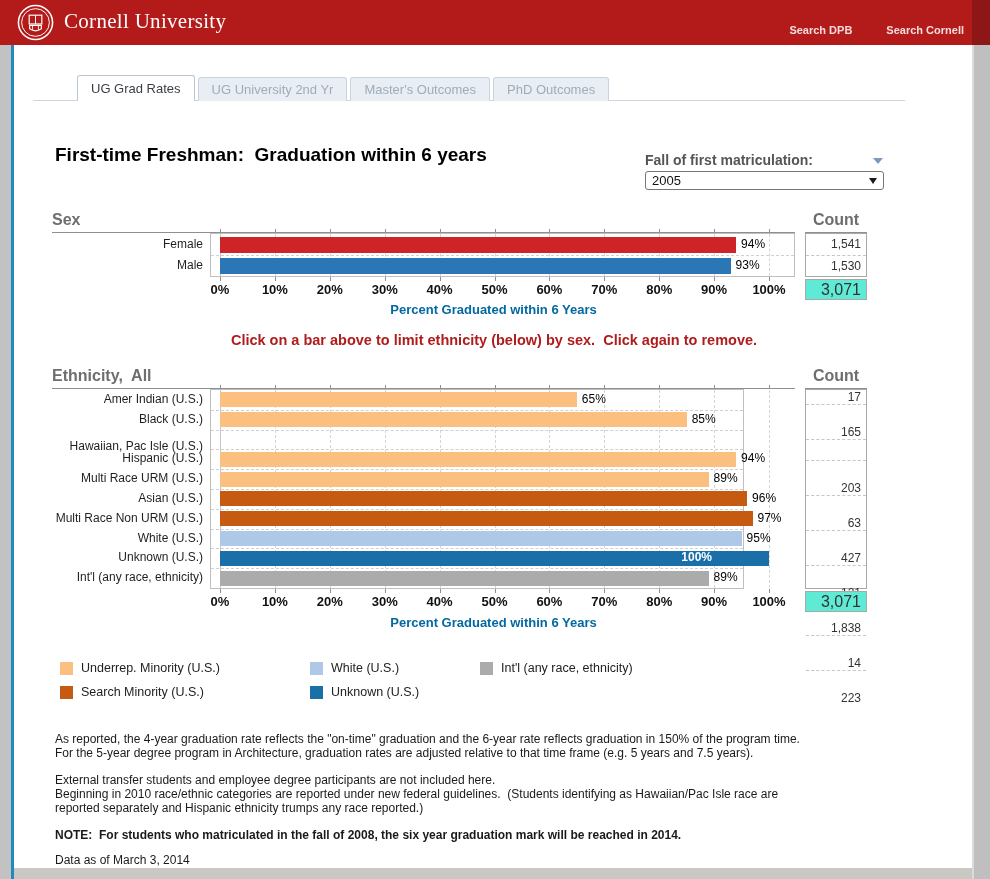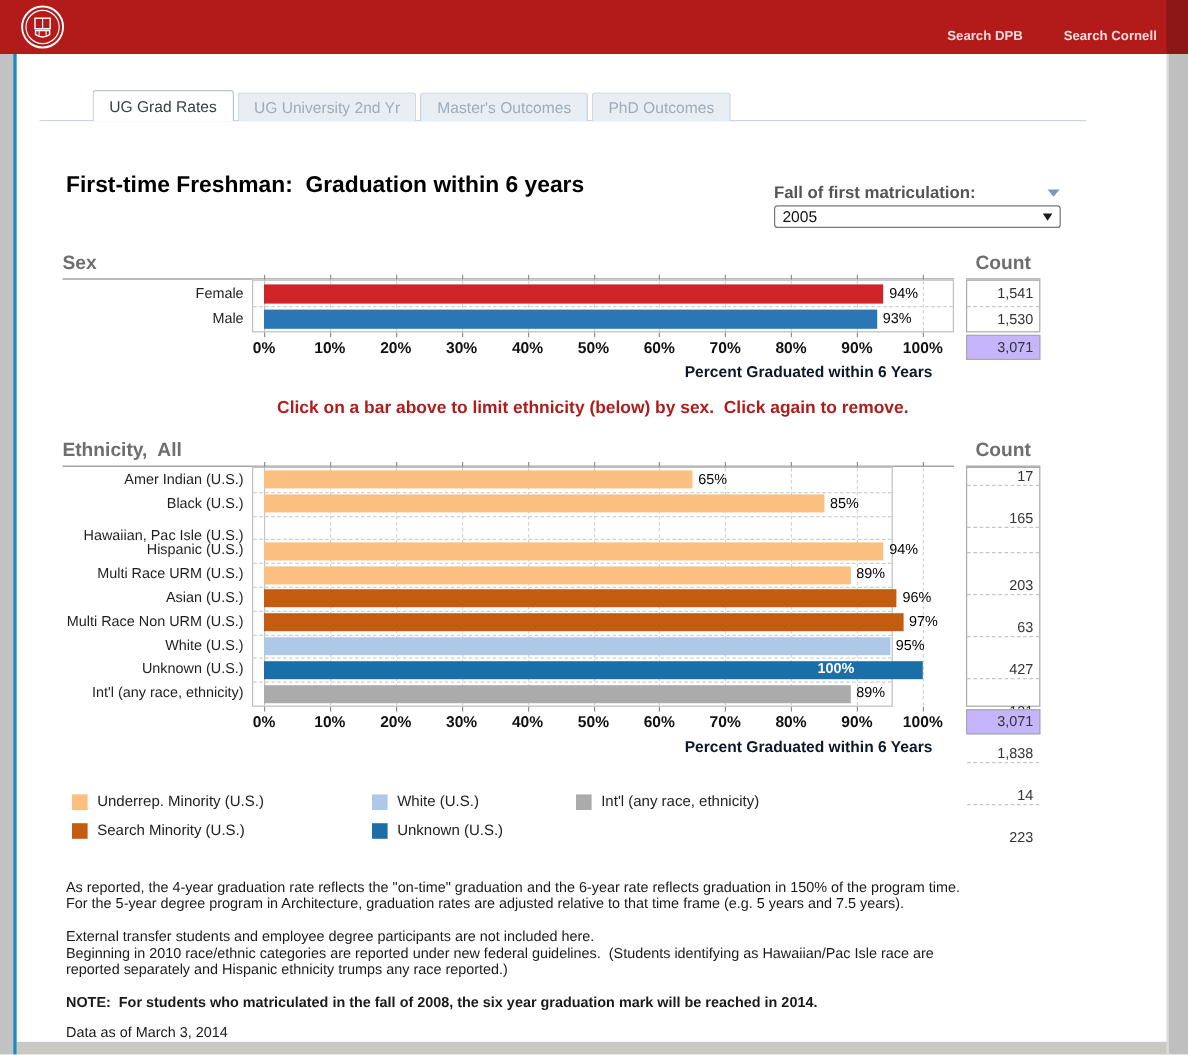--- a/index.html
+++ b/index.html
@@ -56,31 +56,31 @@
   .bar { position:absolute; cursor:pointer; }
   .pct { position:absolute; font-size:12px; color:#000; white-space:nowrap; }
   .pct.inside { color:#fff; font-weight:bold; }
 
   
   .axis { position:absolute; height:26px; }
   .sex-axis { left:196px; top:232px; width:585px; }
   .eth-axis { left:196px; top:544px; width:585px; }
   .tick { position:absolute; top:0; height:4px; width:0; border-left:1px solid #8F8F8F; }
   .tick-label { position:absolute; top:5px; width:54px; text-align:center; font-size:13px; font-weight:bold; color:#111; }
-  .axis-title { position:absolute; width:567px; text-align:right; font-size:13px; font-weight:bold; color:#0f172a; }
+  .axis-title { position:absolute; width:567px; text-align:center; font-size:13px; font-weight:bold; color:#0369a1; }
   .sex-axis-title { left:196px; top:257px; }
   .eth-axis-title { left:196px; top:570px; }
 
   
   .countbox { position:absolute; border:1px solid #A8A8A8; background:#fff; display:flex; flex-direction:column; }
   .sex-counts { left:791px; top:188px; width:62px; height:44px; }
   .eth-counts { left:791px; top:344px; width:62px; height:200px;gap:20px; }
   .count-cell { flex:1; display:flex; align-items:center; justify-content:flex-end; padding-right:5px; font-size:12px; color:#333; border-bottom:1px dashed #C6C6C6; }
   .count-cell:last-child { border-bottom:none; }
-  .totalbox { position:absolute; border:1px solid #A8A8A8; background:#c4b5fd; font-size:12px; color:#333; text-align:right; padding-right:5px; line-height:19px; }
+  .totalbox { position:absolute; border:1px solid #A8A8A8; background:#5eead4; font-size:16px; color:#333; text-align:right; padding-right:5px; line-height:19px; }
   .sex-total { left:791px; top:234px; width:62px; height:21px; }
   .eth-total { left:791px; top:546px; width:62px; height:21px; }
 
   .instruction { position:absolute; left:24px; top:287px; width:912px; text-align:center; font-size:14.5px; font-weight:bold; color:#B01C1C; }
 
   
   .legend { position:absolute; left:46px; top:616px; display:flex; }
   .legend-col { display:flex; flex-direction:column; gap:10px; }
   .legend-col:nth-child(1) { width:250px; }
   .legend-col:nth-child(2) { width:170px; }
@@ -101,20 +101,21 @@
   <div class="header">
     <svg class="seal" viewBox="0 0 40 40">
       <circle cx="20" cy="20" r="17.5" fill="none" stroke="#ffffff" stroke-width="1.6"></circle>
       <circle cx="20" cy="20" r="14.2" fill="none" stroke="#ffffff" stroke-width="1"></circle>
       <rect x="13.5" y="12.5" width="13" height="9" fill="none" stroke="#ffffff" stroke-width="1.2"></rect>
       <line x1="20" y1="12.5" x2="20" y2="21.5" stroke="#ffffff" stroke-width="1"></line>
       <path d="M14 23 h12 v3.5 q-6 4 -12 0 z" fill="none" stroke="#ffffff" stroke-width="1.2"></path>
       <line x1="17" y1="23" x2="17" y2="27.5" stroke="#ffffff" stroke-width="0.9"></line>
       <line x1="23" y1="23" x2="23" y2="27.5" stroke="#ffffff" stroke-width="0.9"></line>
     </svg>
+    <a class="brand">Cornell University</a>
     <div class="hdr-links">
       <a class="hdr-link">Search DPB</a>
       <a class="hdr-link">Search Cornell</a>
     </div>
     <div class="header-edge"></div>
   </div>
 
   <div class="left-strip"></div>
   <div class="left-accent"></div>
   <div class="right-scrollbar"></div>

